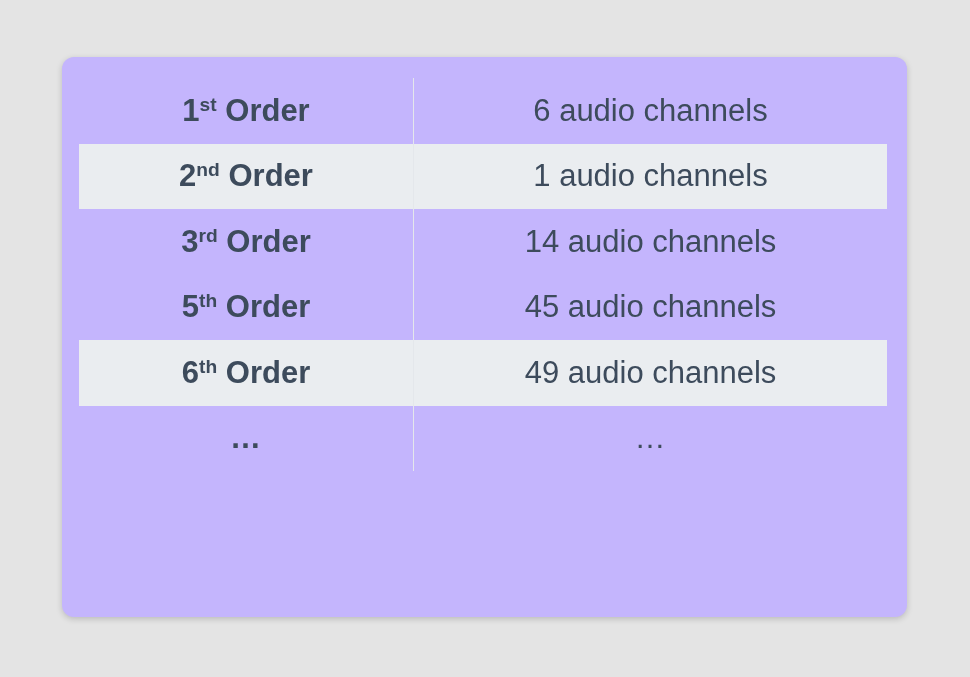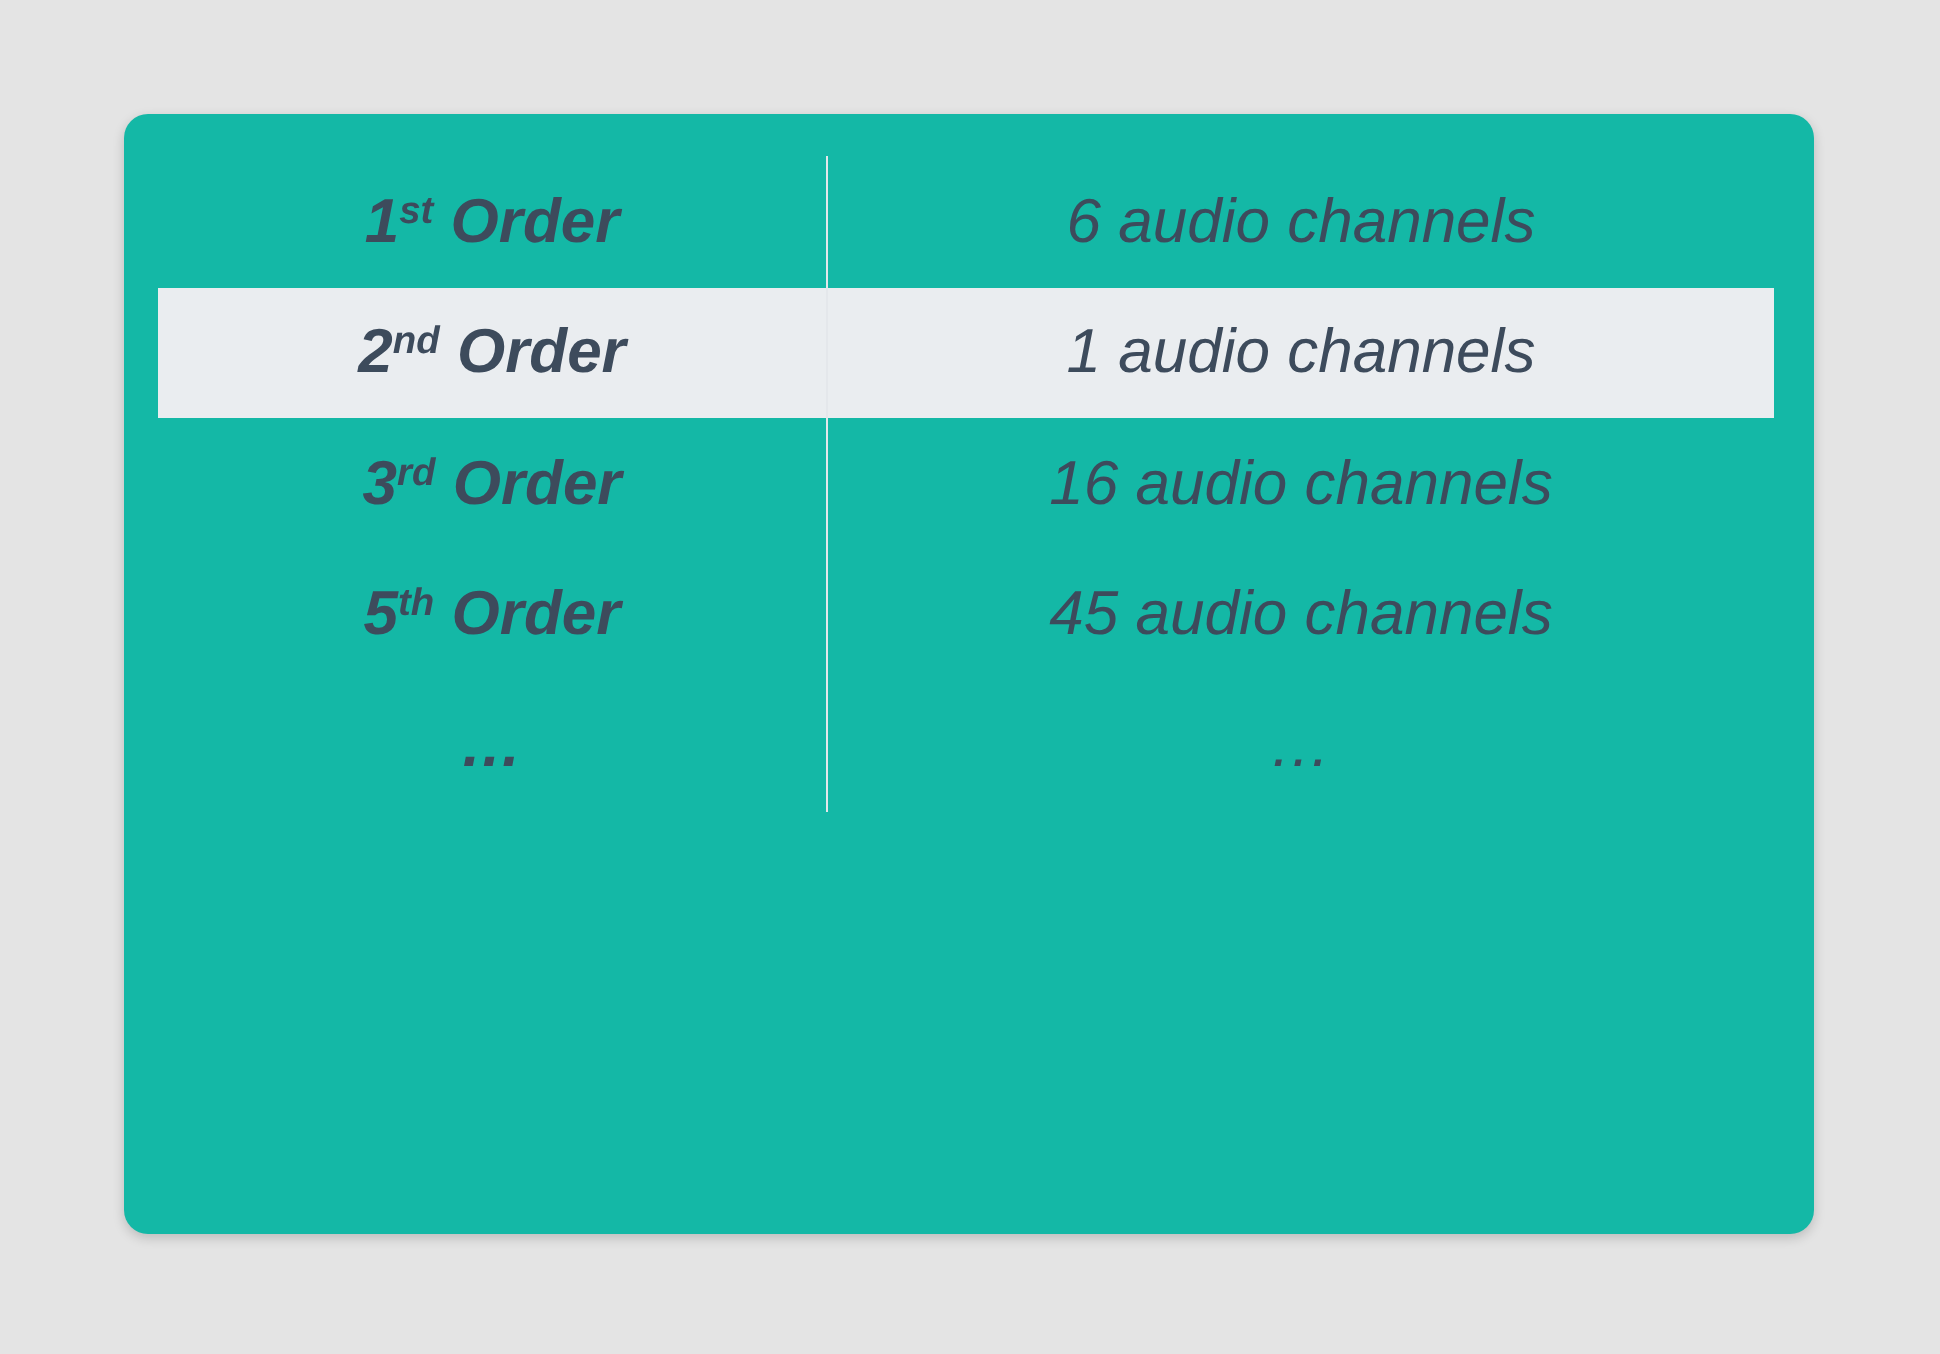--- a/index.html
+++ b/index.html
@@ -7,24 +7,23 @@
     width: 970px; height: 677px;
     background: #e4e4e4;
     position: relative;
     overflow: hidden;
     font-family: "Liberation Sans", sans-serif;
   }
   .card {
     position: absolute;
     left: 62px; top: 57px;
     width: 845px; height: 560px;
-    background: #14b8a6;
+    background: #c4b5fd;
     border-radius: 12px;
     box-shadow: 0 2px 6px rgba(0,0,0,0.18);
-    font-style: italic;
   }
   table {
     position: absolute;
     left: 17px; top: 21px;
     width: 808px;
     border-collapse: collapse;
     color: #3d4b5c;
   }
   td {
     height: 65.5px;
@@ -52,25 +51,29 @@
       <tr>
         <td class="order"><span>1</span><sup>st</sup> <span>Order</span></td>
         <td class="channels"><span>6 audio channels</span></td>
       </tr>
       <tr class="striped">
         <td class="order"><span>2</span><sup>nd</sup> <span>Order</span></td>
         <td class="channels"><span>1 audio channels</span></td>
       </tr>
       <tr>
         <td class="order"><span>3</span><sup>rd</sup> <span>Order</span></td>
-        <td class="channels"><span>16 audio channels</span></td>
+        <td class="channels"><span>14 audio channels</span></td>
       </tr>
       <tr>
         <td class="order"><span>5</span><sup>th</sup> <span>Order</span></td>
         <td class="channels"><span>45 audio channels</span></td>
+      </tr>
+      <tr class="striped">
+        <td class="order"><span>6</span><sup>th</sup> <span>Order</span></td>
+        <td class="channels"><span>49 audio channels</span></td>
       </tr>
       <tr>
         <td class="order ellipsis"><span>…</span></td>
         <td class="channels ellipsis"><span>…</span></td>
       </tr>
     </tbody>
   </table>
 </div>
 
 </body></html>

